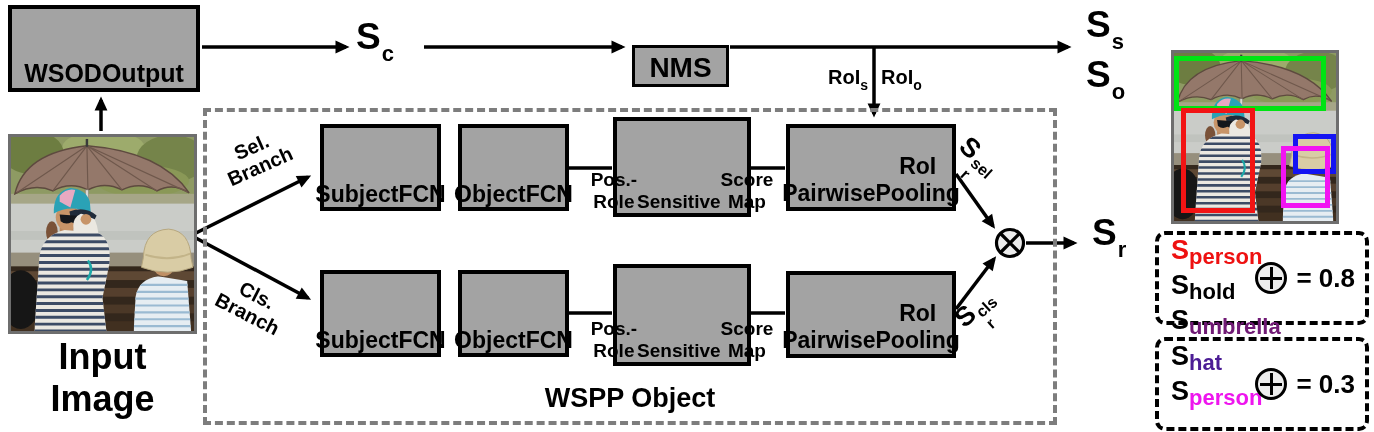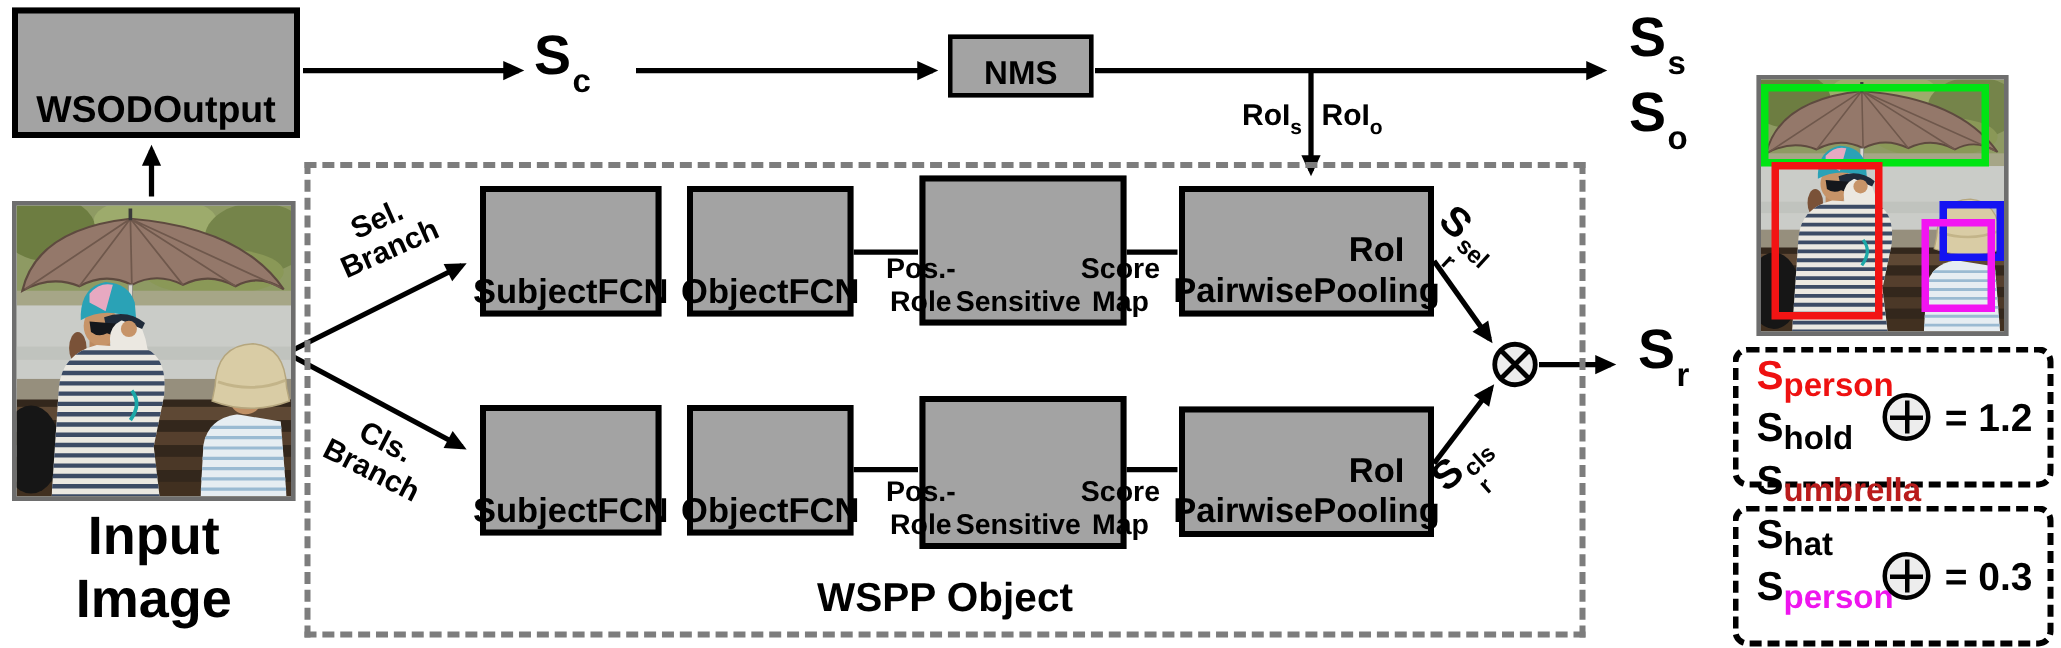--- a/index.html
+++ b/index.html
@@ -2,21 +2,21 @@
 <html><head>
 <meta charset="utf-8">
 <style>
   html,body{margin:0;padding:0;background:#fff;}
   #canvas{position:relative;width:1374px;height:432px;background:#fff;
     font-family:"Liberation Sans",sans-serif;font-weight:bold;color:#000;overflow:hidden;}
   #wires{position:absolute;left:0;top:0;width:1374px;height:432px;pointer-events:none;}
   .box{position:absolute;border:4px solid #000;background:#a3a3a3;box-sizing:border-box;
     display:flex;flex-direction:row;align-items:flex-end;justify-content:center;text-align:center;}
   .wsod{left:8px;top:5px;width:192px;height:87px;font-size:25px;line-height:29px;}
-  .nms{left:632px;top:23px;width:97px;height:42px;font-size:22px;border-width:3px;}
+  .nms{left:632px;top:45px;width:97px;height:42px;font-size:28px;border-width:3px;}
   .fcn{font-size:23px;line-height:26px;}
   .map{font-size:19px;line-height:22px;}
   .pool{font-size:23px;line-height:27px;}
   .r1{top:124px;height:87px;}
   .subj{left:320px;width:121px;}
   .obj{left:458px;width:111px;}
   .smap1{left:613px;top:117px;width:138px;height:100px;}
   .pool1{left:786px;width:170px;}
   .r2{top:270px;height:87px;}
   .smap2{left:613px;top:264px;width:138px;height:102px;}
@@ -297,31 +297,31 @@
   </div>
 
   <div class="score-box sg1">
     <div class="s-line">
       <span style="color: rgb(238, 17, 17);">S</span><span class="s-sub" style="color: rgb(238, 17, 17);">person</span>
     </div>
     <div class="s-line">
       <span style="color: rgb(0, 0, 0);">S</span><span class="s-sub" style="color: rgb(0, 0, 0);">hold</span>
     </div>
     <div class="s-line">
-      <span style="color: rgb(0, 0, 0);">S</span><span class="s-sub" style="color: #b91c1c;">umbrella</span>
+      <span style="color: rgb(0, 0, 0);">S</span><span class="s-sub" style="color: #701a75;">umbrella</span>
     </div>
     <div class="eq">
       <span class="oplus"></span>
-      <span>= 1.2</span>
+      <span>= 0.8</span>
     </div>
   </div>
 
   <div class="score-box sg2">
     <div class="s-line">
-      <span style="color: rgb(0, 0, 0);">S</span><span class="s-sub" style="color: #000000;">hat</span>
+      <span style="color: rgb(0, 0, 0);">S</span><span class="s-sub" style="color: #4c1d95;">hat</span>
     </div>
     <div class="s-line">
       <span style="color: rgb(0, 0, 0);">S</span><span class="s-sub" style="color: rgb(238, 21, 238);">person</span>
     </div>
     <div class="eq">
       <span class="oplus"></span>
       <span>= 0.3</span>
     </div>
   </div>
 

